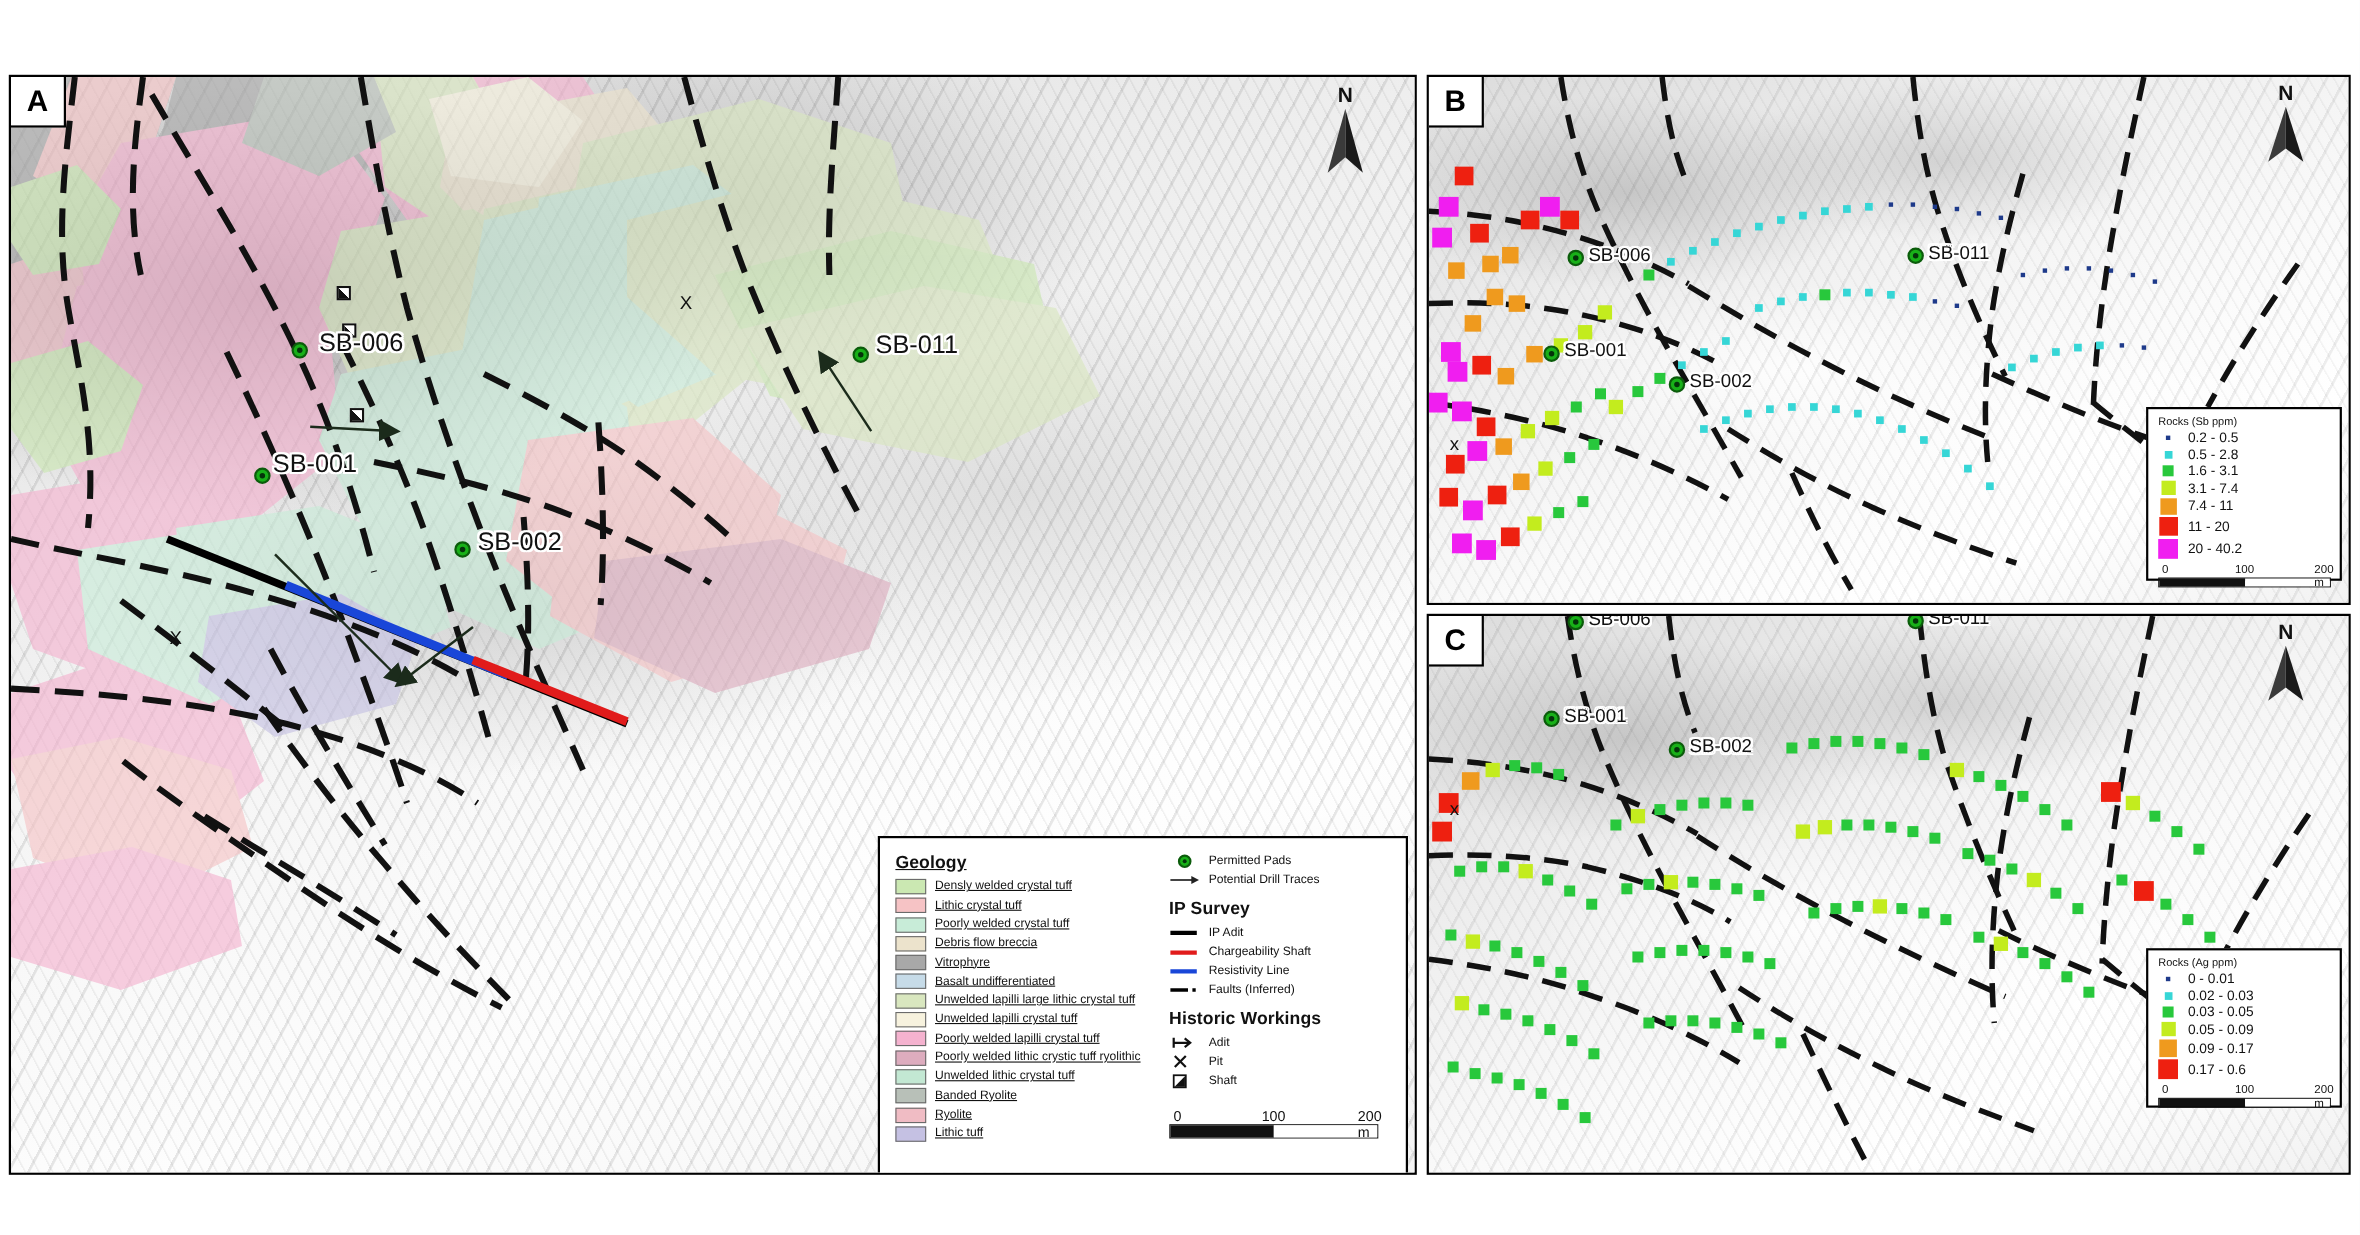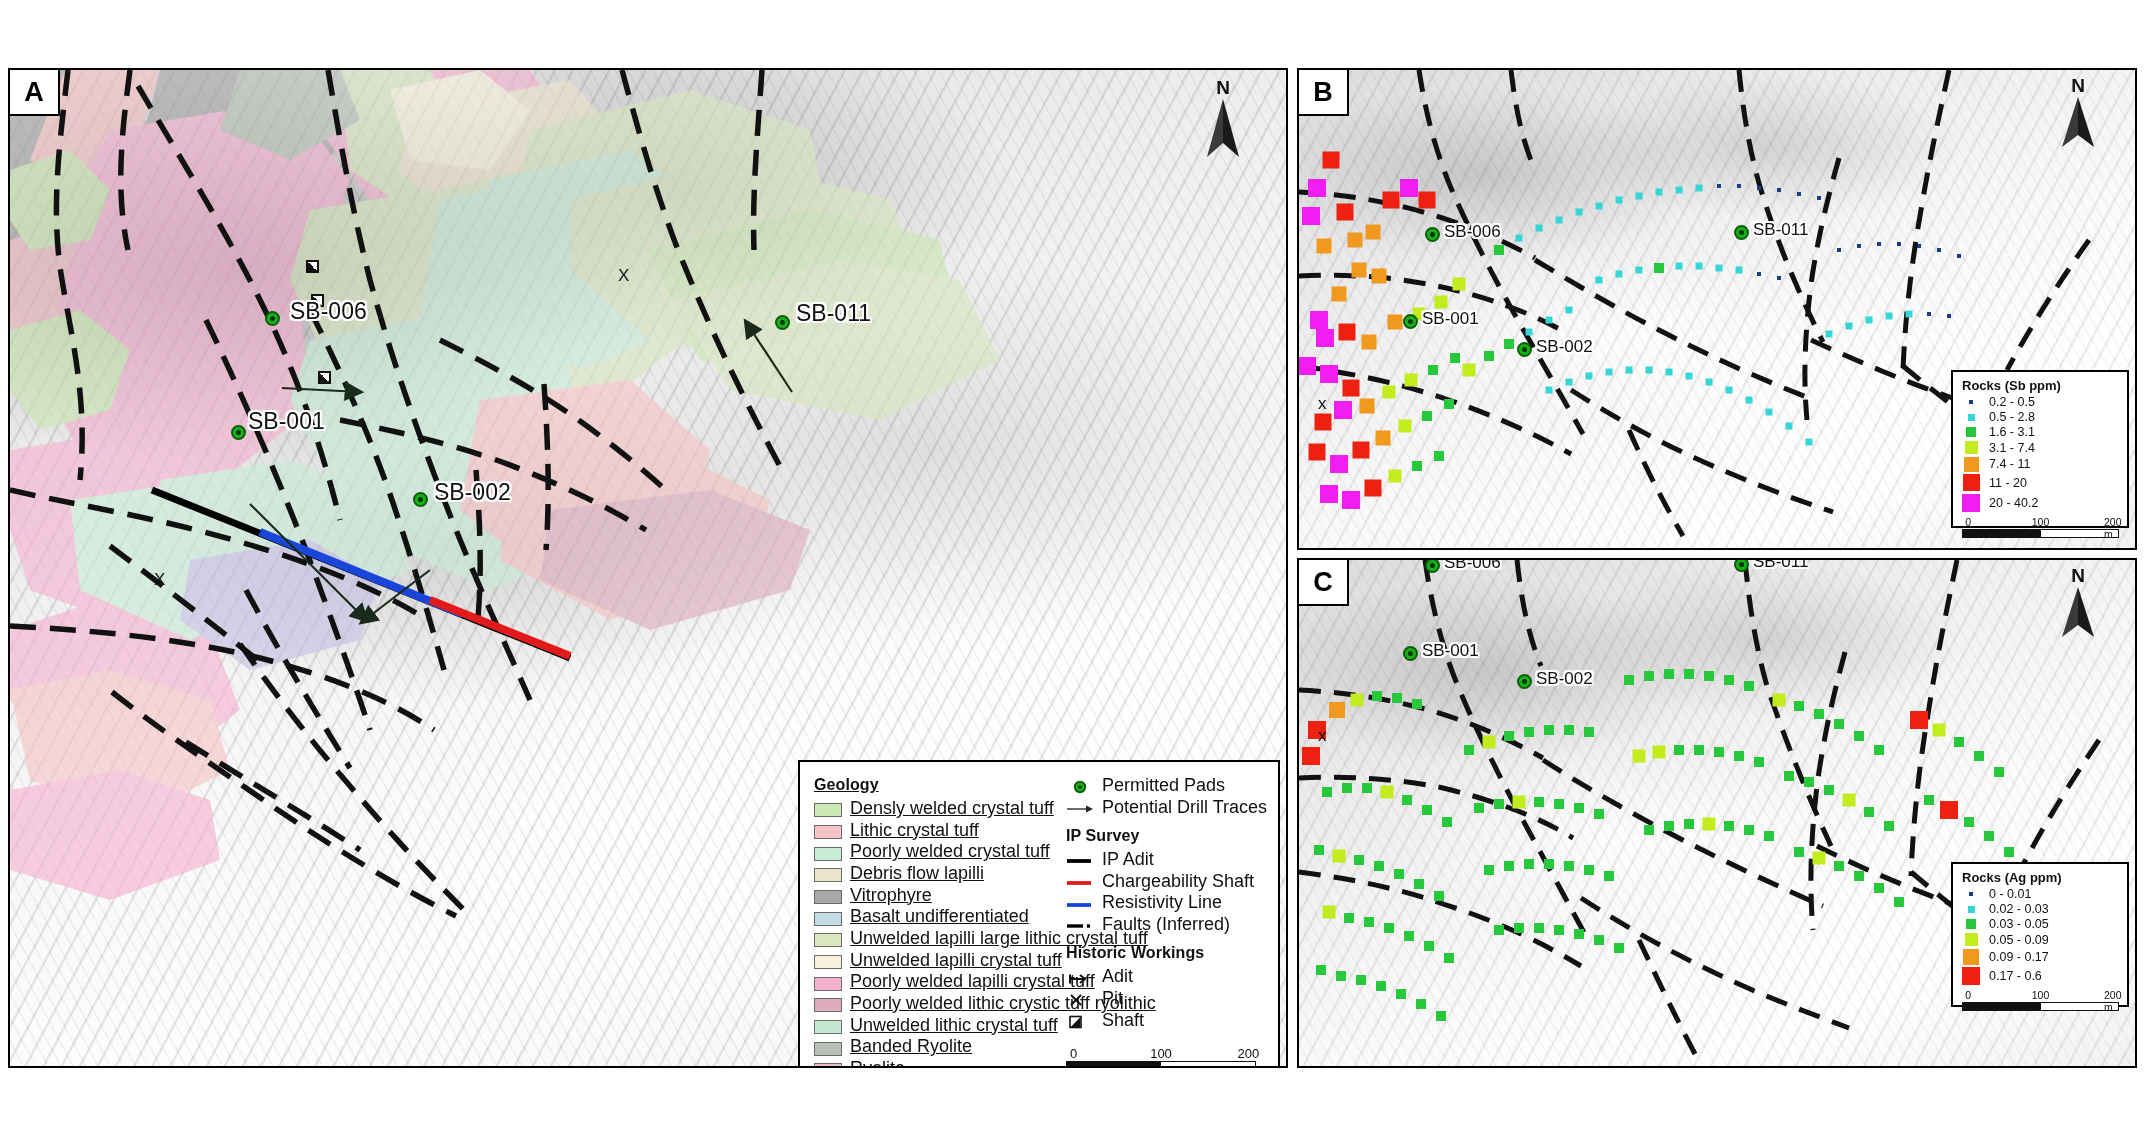--- a/index.html
+++ b/index.html
@@ -118,42 +118,42 @@
   }
   #legend-geology { left: 788px; top: 690px; width: 482px; height: 368px; padding: 14px 12px 8px 14px; }
   .legend-cols { display: flex; gap: 16px; }
   .legend-col-left { width: 236px; text-decoration: underline; }
   .legend-col-right { width: 206px; }
   .legend-title {
     font-size: 16px; font-weight: bold; margin: 0 0 5px 0; letter-spacing: .1px;
   }
   .legend-title.spaced { margin-top: 11px; }
   .legend-row {
-    display: flex; align-items: flex-end; gap: 8px;
-    font-size: 18px; line-height: 1.02; margin-bottom: 3.3px; white-space: nowrap;
+    display: flex; align-items: center; gap: 8px;
+    font-size: 11px; line-height: 1.02; margin-bottom: 3.3px; white-space: nowrap;
   }
   .swatch {
     width: 28px; height: 14px; border: 1px solid #6b6b6b; flex: none;
   }
   .sym { width: 28px; height: 14px; flex: none; position: relative; }
   .sym svg { display: block; }
 
   
   .scalebar { position: absolute; }
   .sb-ticks { position: relative; height: 15px; font-size: 13px; color: #111; }
   .sb-ticks span { position: absolute; top: 0; transform: translateX(-50%); }
   .sb-bar { height: 13px; border: 1.5px solid #111; display: flex; }
   .sb-bar i { display: block; height: 100%; }
   .sb-bar i.fill { background: #111; }
   .sb-bar i.empty { background: #fff; }
 
   
   #legend-sb { left: 1951px; top: 370px; width: 178px; height: 158px; padding: 6px 8px 4px 9px; }
   #legend-ag { left: 1951px; top: 862px; width: 178px; height: 145px; padding: 6px 8px 4px 9px; }
-  .rl-title { font-size: 13px; font-weight: bold; margin-bottom: 3px; }
+  .rl-title { font-size: 10px; font-weight: normal; margin-bottom: 3px; }
   .rl-row {
     display: flex; align-items: center; gap: 9px;
     font-size: 12.5px; line-height: 1; margin-bottom: 2.6px;
   }
   .rl-key { width: 18px; display: flex; align-items: center; justify-content: center; flex: none; }
   .rl-key i { display: block; }
   .rl-scale { margin-top: 4px; }
   .rl-scale .sb-ticks { height: 13px; font-size: 10.5px; }
   .rl-scale .sb-bar { height: 9px; border-width: 1.2px; }
 </style>
@@ -285,21 +285,21 @@
               <div class="legend-row">
                 <span class="swatch" style="background: rgb(246, 195, 197);"></span>
                 <span>Lithic crystal tuff</span>
               </div>
               <div class="legend-row">
                 <span class="swatch" style="background: rgb(200, 236, 216);"></span>
                 <span>Poorly welded crystal tuff</span>
               </div>
               <div class="legend-row">
                 <span class="swatch" style="background: rgb(236, 227, 204);"></span>
-                <span>Debris flow lapilli</span>
+                <span>Debris flow breccia</span>
               </div>
               <div class="legend-row">
                 <span class="swatch" style="background: rgb(168, 168, 168);"></span>
                 <span>Vitrophyre</span>
               </div>
               <div class="legend-row">
                 <span class="swatch" style="background: rgb(198, 219, 232);"></span>
                 <span>Basalt undifferentiated</span>
               </div>
               <div class="legend-row">

